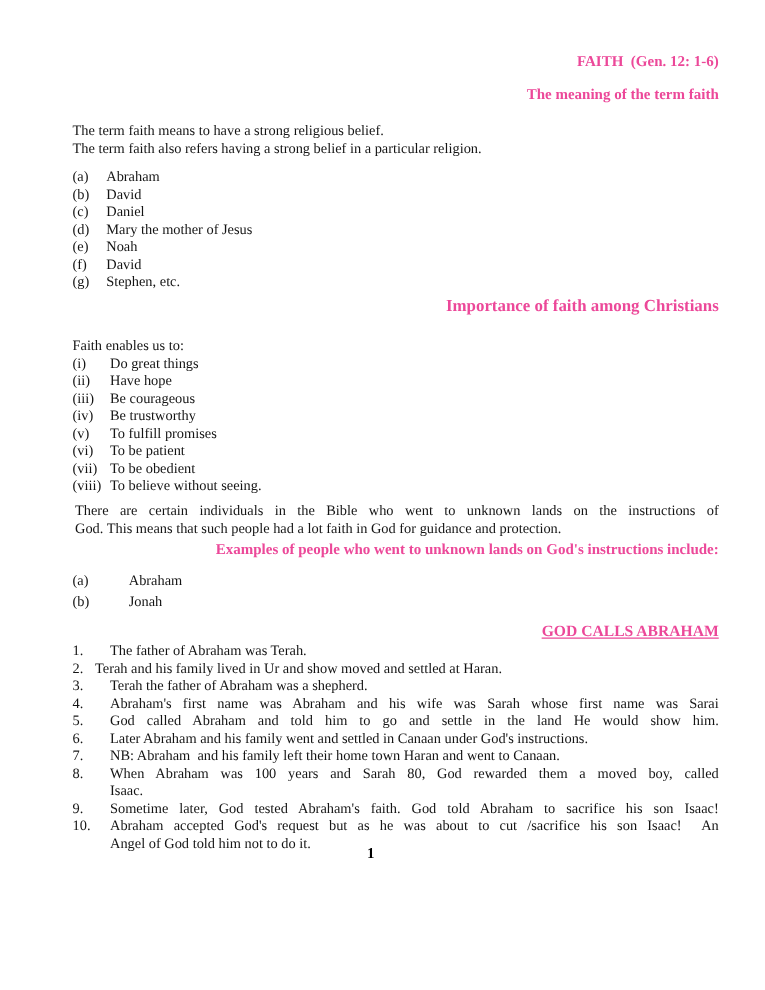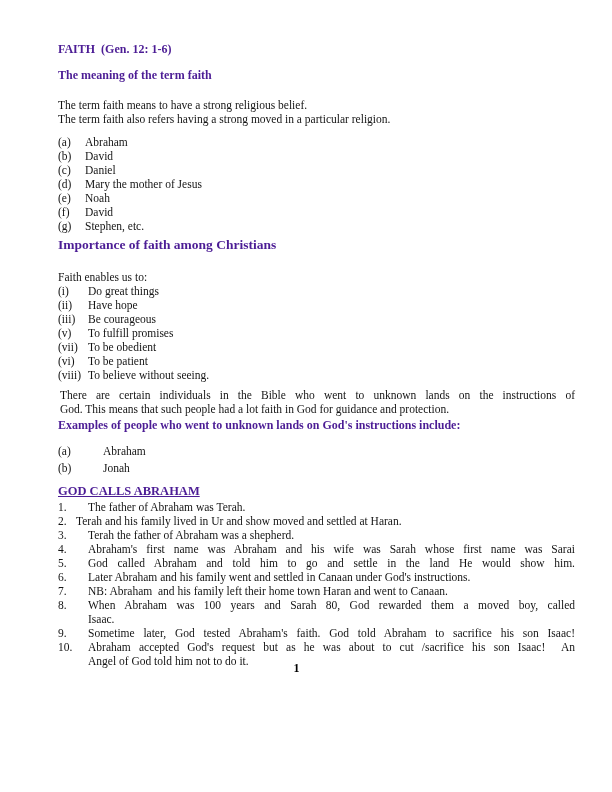--- a/index.html
+++ b/index.html
@@ -11,21 +11,21 @@
     -webkit-font-smoothing:antialiased;
   }
   .page {
     width:612px; height:792px;
     padding:42px 37px 10px 58px;
     background:#ffffff;
     overflow:hidden;
     font-size:11.5px; line-height:14px;
   }
   .t { white-space:pre-wrap; }
-  .b { font-weight:bold; color:#4c1d95; }
+  .b { font-weight:bold; color:#ec4899;text-align:right; }
   .h12 { font-size:12px; line-height:14px; }
   .h125 { font-size:12.5px; line-height:14px; }
   .h135 { font-size:13.5px; line-height:16px; }
 
   .h-faith { margin-bottom:12px; }
   .h-meaning { margin-bottom:16px; }
   .def-para { margin-bottom:9px; }
   .h-some { margin-bottom:17px; }
   .list-bible { margin-bottom:4px; }
   .h-importance { margin-bottom:17px; }
@@ -58,21 +58,21 @@
 <body>
 
 <div class="page">
 
   <div class="t b h12 h-faith">FAITH  (Gen. 12: 1-6)</div>
 
   <div class="t b h12 h-meaning">The meaning of the term faith</div>
 
   <div class="def-para">
     <div class="t">The term faith means to have a strong religious belief.</div>
-    <div class="t">The term faith also refers having a strong moved in a particular religion.</div>
+    <div class="t">The term faith also refers having a strong belief in a particular religion.</div>
   </div>
 
 
   <div class="list-bible">
     <div class="row">
         <span class="t lbl w27">(a)</span>
         <span class="t txt">Abraham</span>
       </div>
     <div class="row">
         <span class="t lbl w27">(b)</span>
@@ -111,30 +111,34 @@
       </div>
     <div class="row">
         <span class="t lbl w30">(ii)</span>
         <span class="t txt">Have hope</span>
       </div>
     <div class="row">
         <span class="t lbl w30">(iii)</span>
         <span class="t txt">Be courageous</span>
       </div>
     <div class="row">
+        <span class="t lbl w30">(iv)</span>
+        <span class="t txt">Be trustworthy</span>
+      </div>
+    <div class="row">
         <span class="t lbl w30">(v)</span>
         <span class="t txt">To fulfill promises</span>
       </div>
     <div class="row">
+        <span class="t lbl w30">(vi)</span>
+        <span class="t txt">To be patient</span>
+      </div>
+    <div class="row">
         <span class="t lbl w30">(vii)</span>
         <span class="t txt">To be obedient</span>
-      </div>
-    <div class="row">
-        <span class="t lbl w30">(vi)</span>
-        <span class="t txt">To be patient</span>
       </div>
     <div class="row">
         <span class="t lbl w30">(viii)</span>
         <span class="t txt">To believe without seeing.</span>
       </div>
   </div>
 
 
   <div class="adv-para">
     <div class="t jl">There are certain individuals in the Bible who went to unknown lands on the instructions of</div>

